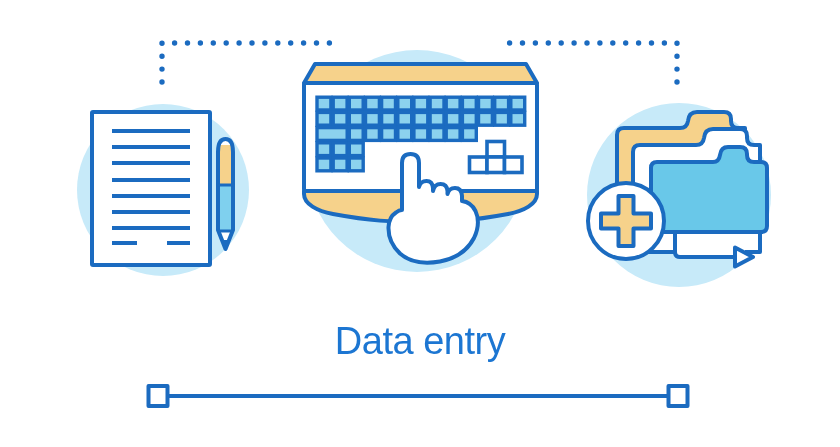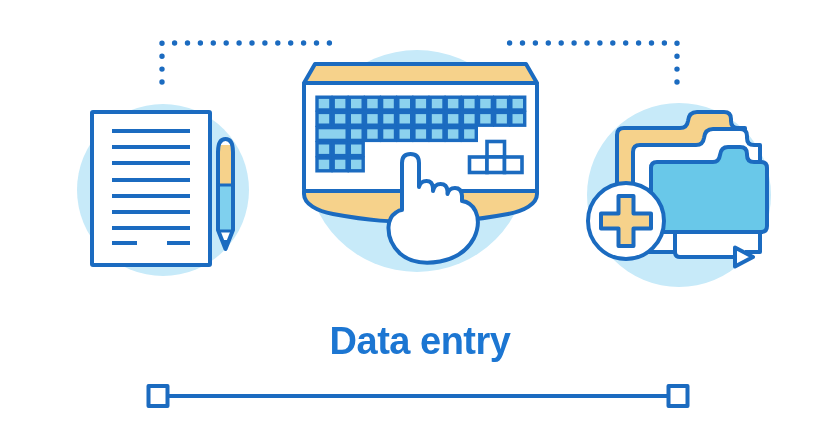--- a/index.html
+++ b/index.html
@@ -29,21 +29,21 @@
   .fill-penblue{fill:var(--pen-blue);}
   .docline{stroke:var(--outline-blue);stroke-width:4;stroke-linecap:butt;}
   .key{fill:var(--key-blue);stroke:var(--outline-blue);stroke-width:3.4;}
   .keyw{fill:#fff;stroke:var(--outline-blue);stroke-width:3.6;}
   .dots{stroke:var(--outline-blue);stroke-width:5.4;fill:none;stroke-linecap:round;}
   .thin{stroke-width:3.2;}
 
   .title{
     position:absolute;left:0;top:320px;width:840px;
     text-align:center;
-    font-size:38px;font-weight:bold;letter-spacing:-0.5px;
+    font-size:38px;font-weight:normal;letter-spacing:-0.5px;
     color:var(--title-blue);
   }
 </style>
 </head>
 <body>
 
 <div class="stage">
 <svg width="840" height="447" viewBox="0 0 840 447" xmlns="http://www.w3.org/2000/svg">
 
   <path class="dots" d="M162 82 L162 43 L331 43" stroke-dasharray="0 12.9"></path>

